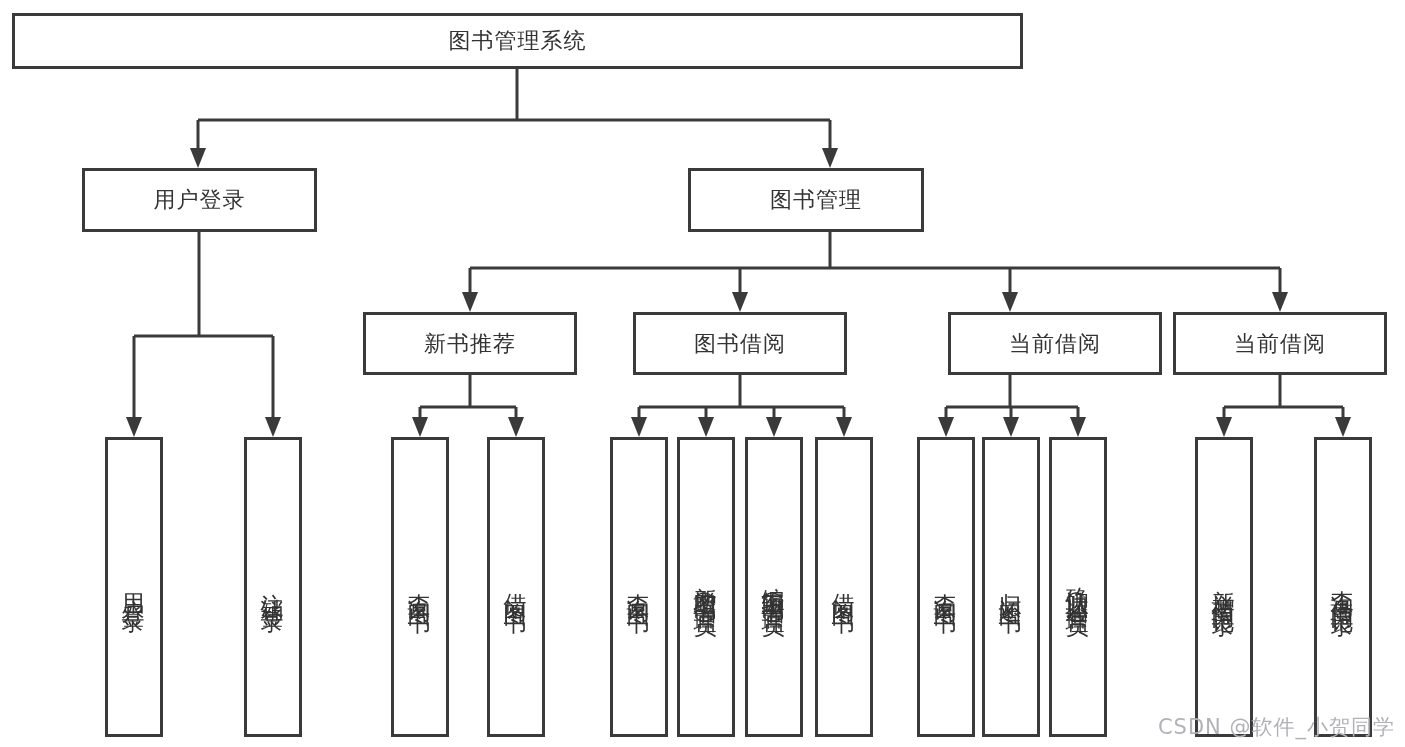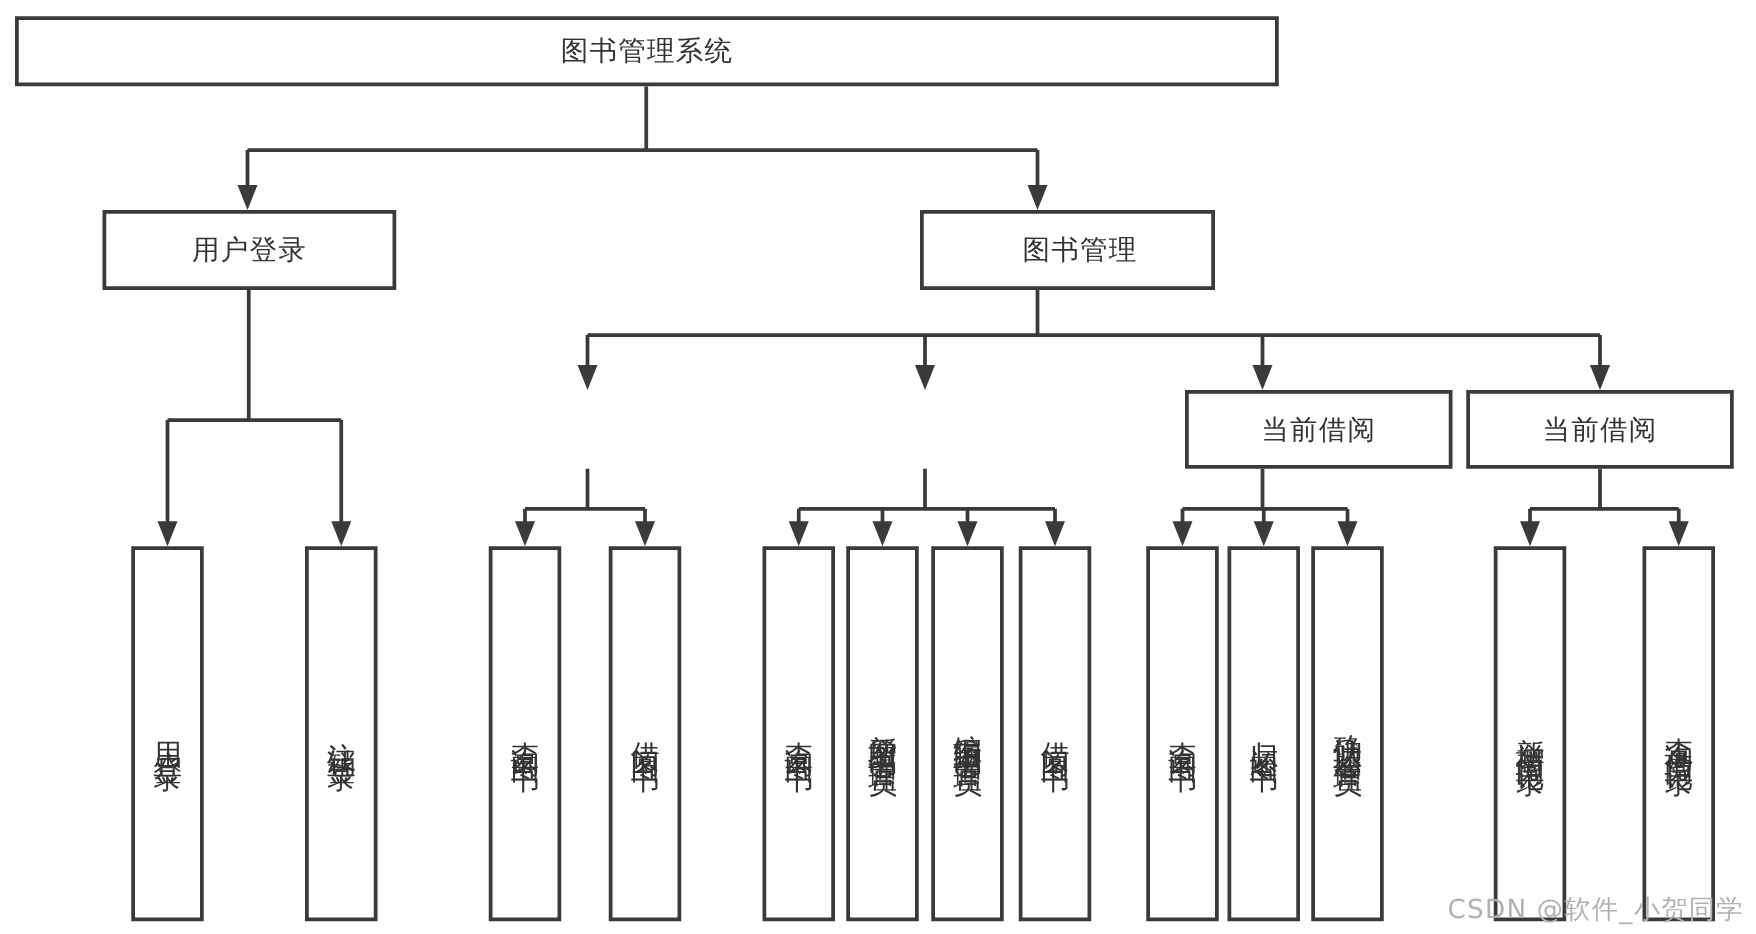--- a/index.html
+++ b/index.html
@@ -37,21 +37,21 @@
     font-size: 23px;
     letter-spacing: 6px;
     top: 437px;
     height: 300px;
     width: 58px;
   }
   
   #node-root        { left: 12px;   top: 13px;  width: 1011px; height: 56px; }
   
   #node-user-login  { left: 82px;   top: 168px; width: 235px;  height: 64px; }
-  #node-book-mgmt   { left: 736px;  top: 168px; width: 236px;  height: 64px; padding-left: 20px; }
+  #node-book-mgmt   { left: 688px;  top: 168px; width: 236px;  height: 64px; padding-left: 20px; }
   
   #node-new-book-rec   { left: 363px;  top: 312px; width: 214px; height: 63px; }
   #node-book-borrow    { left: 633px;  top: 312px; width: 214px; height: 63px; }
   #node-current-borrow { left: 948px;  top: 312px; width: 214px; height: 63px; }
   #node-borrow-record  { left: 1173px; top: 312px; width: 214px; height: 63px; }
   
   #leaf-0  { left: 105px;  }
   #leaf-1  { left: 244px;  }
   #leaf-2  { left: 391px;  }
   #leaf-3  { left: 487px;  }
@@ -151,20 +151,22 @@
       <polygon points="1216,417 1232,417 1224,437"></polygon>
       <polygon points="1335,417 1351,417 1343,437"></polygon>
     </g>
   </svg>
 
   <div class="node hnode" id="node-root">图书管理系统</div>
 
   <div class="node hnode" id="node-user-login">用户登录</div>
   <div class="node hnode" id="node-book-mgmt">图书管理</div>
 
+  <div class="node hnode" id="node-new-book-rec">新书推荐</div>
+  <div class="node hnode" id="node-book-borrow">图书借阅</div>
   <div class="node hnode" id="node-current-borrow">当前借阅</div>
   <div class="node hnode" id="node-borrow-record">当前借阅</div>
 
   <div class="node vnode" id="leaf-0">用户登录</div>
   <div class="node vnode" id="leaf-1">注销登录</div>
   <div class="node vnode" id="leaf-2">查询图书</div>
   <div class="node vnode" id="leaf-3">借阅图书</div>
   <div class="node vnode" id="leaf-4">查询图书</div>
   <div class="node vnode" id="leaf-5">新增图书（管理员）</div>
   <div class="node vnode" id="leaf-6">编辑图书（管理员）</div>

